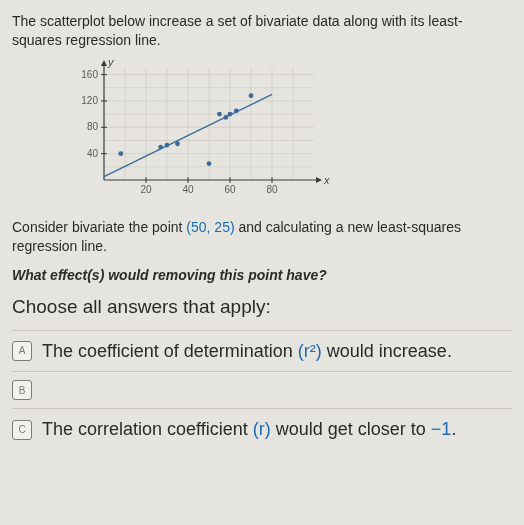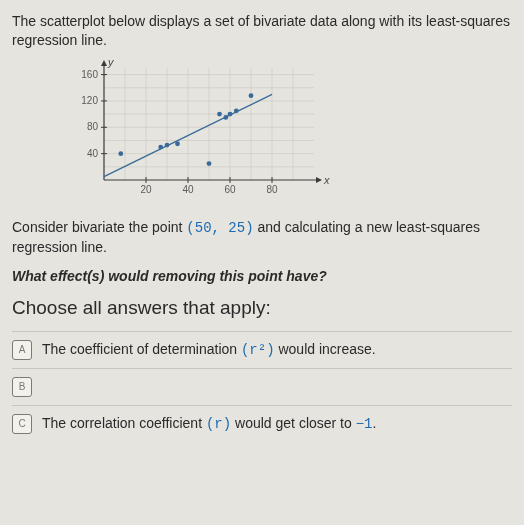--- a/index.html
+++ b/index.html
@@ -11,37 +11,37 @@
     font-family: Arial, Helvetica, sans-serif;
     background: #e6e4df;
     color: #2a2a2a;
     font-size: 14px;
     line-height: 1.35;
   }
   .intro { margin-bottom: 10px; }
   .chart-wrap { margin: 6px 0 18px 60px; }
   svg { display: block; }
   .after { margin-top: 14px; }
-  .blue { color: #1c6bb0; font-family: Liberation Mono, monospace; }
+  .blue { color: #1c6bb0; }
   .q { font-weight: bold; margin-top: 10px; margin-bottom: 10px; font-style: italic; }
   .inst { font-size: 19px; margin-bottom: 10px; }
   .hr { border: none; border-top: 1px solid #c9c6c0; margin: 6px 0; }
   .choice { display: flex; align-items: center; gap: 10px; margin: 8px 0; }
   .box {
     width: 18px; height: 18px; border: 1px solid #7a7a7a;
     border-radius: 3px; background: #f3f1ec;
     display: flex; align-items: center; justify-content: center;
     font-size: 10px; color: #7a7a7a;
   }
-  .choice-text { font-size: 14px; }
+  .choice-text { font-size: 18px; }
 </style>
 </head>
 <body>
 
-<div class="intro">The scatterplot below displays a set of bivariate data along with its least-squares regression line.</div>
+<div class="intro">The scatterplot below increase a set of bivariate data along with its least-squares regression line.</div>
 
 <div class="chart-wrap">
 <svg id="chart" width="260" height="140" viewBox="0 0 260 140">
   <g id="grid">
         <line x1="53" y1="120" x2="53" y2="8" stroke="#c9c6c0" stroke-width="0.6"></line>
         <line x1="74" y1="120" x2="74" y2="8" stroke="#c9c6c0" stroke-width="0.6"></line>
         <line x1="95" y1="120" x2="95" y2="8" stroke="#c9c6c0" stroke-width="0.6"></line>
         <line x1="116" y1="120" x2="116" y2="8" stroke="#c9c6c0" stroke-width="0.6"></line>
         <line x1="137" y1="120" x2="137" y2="8" stroke="#c9c6c0" stroke-width="0.6"></line>
         <line x1="158" y1="120" x2="158" y2="8" stroke="#c9c6c0" stroke-width="0.6"></line>

